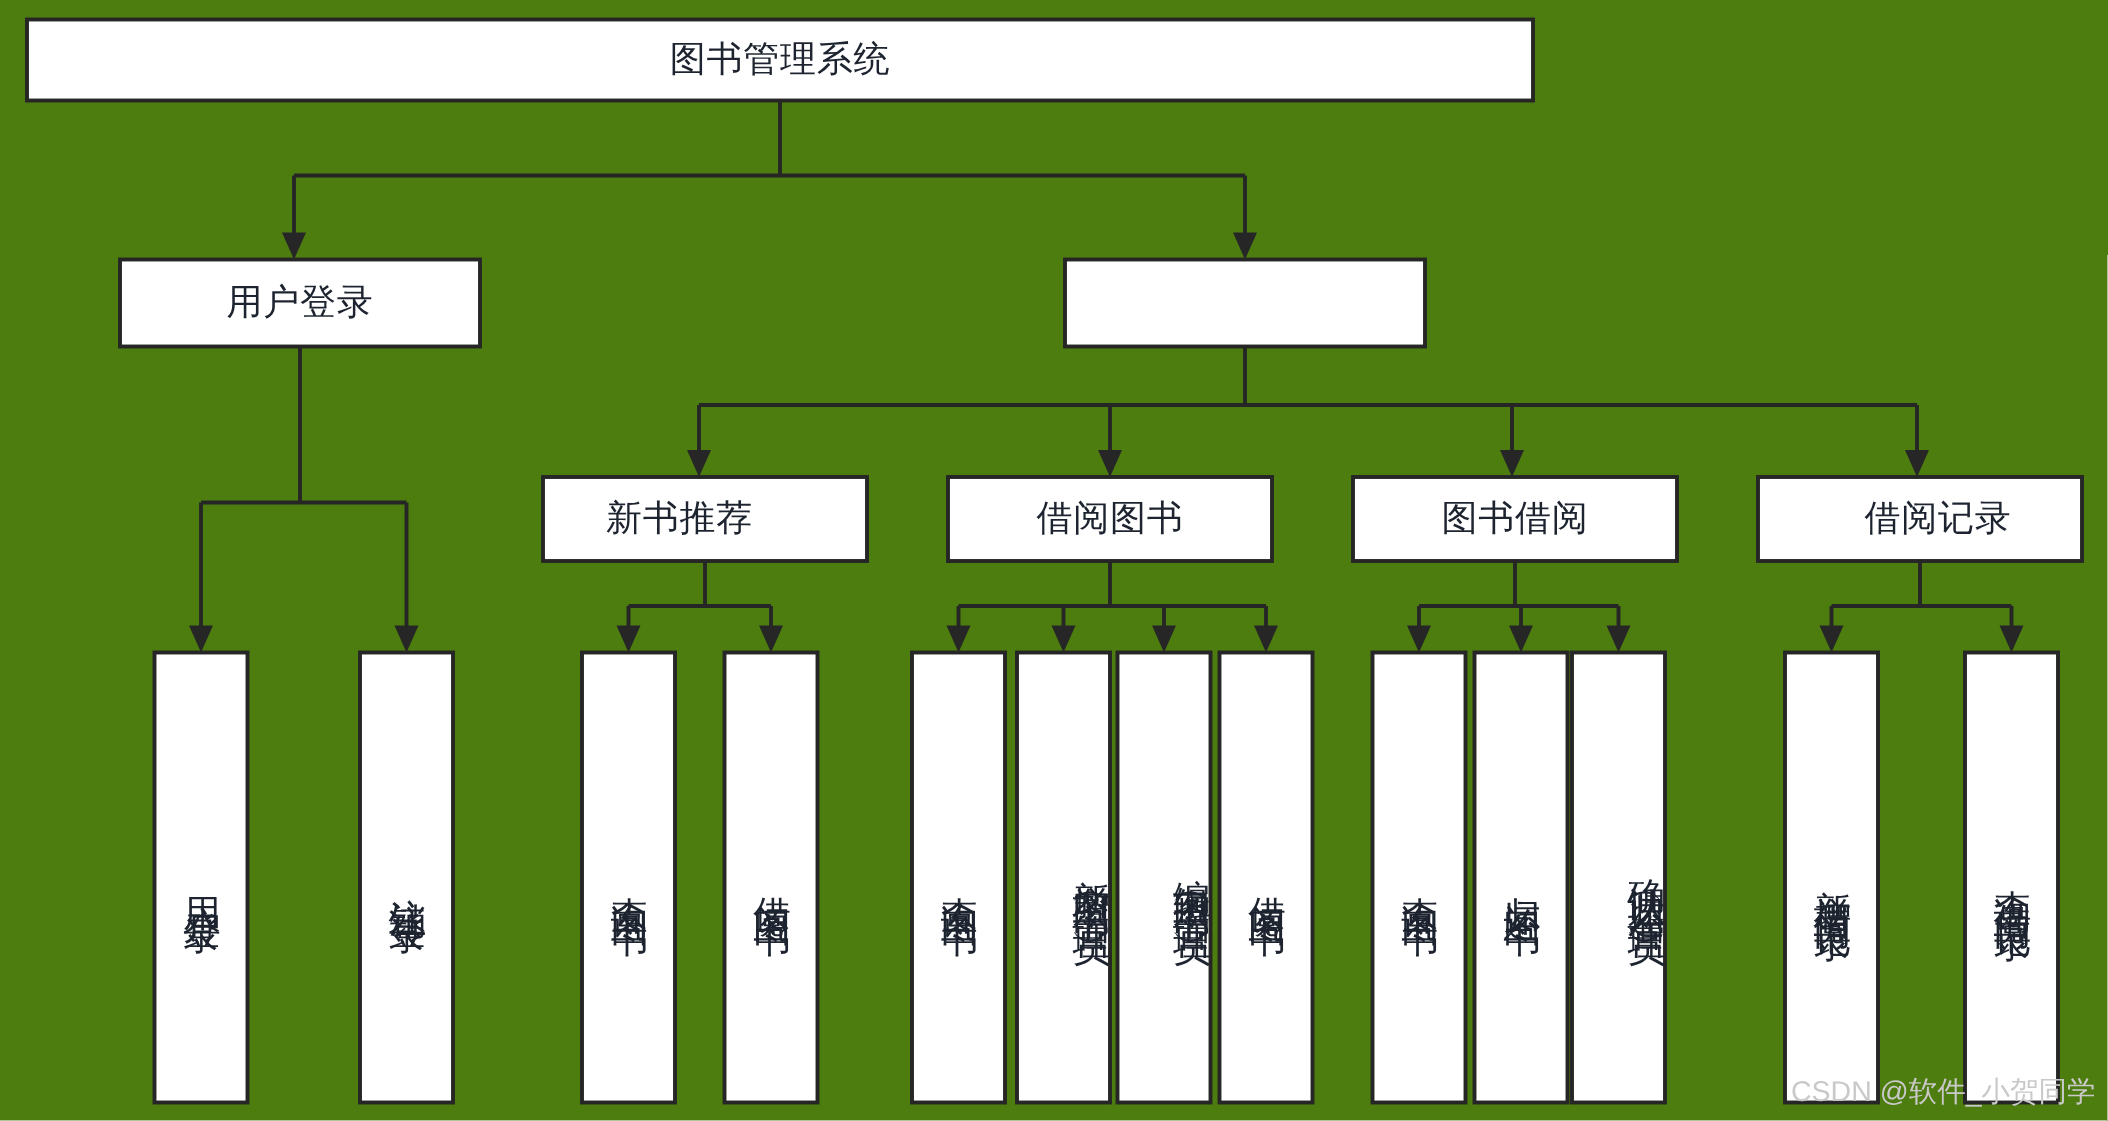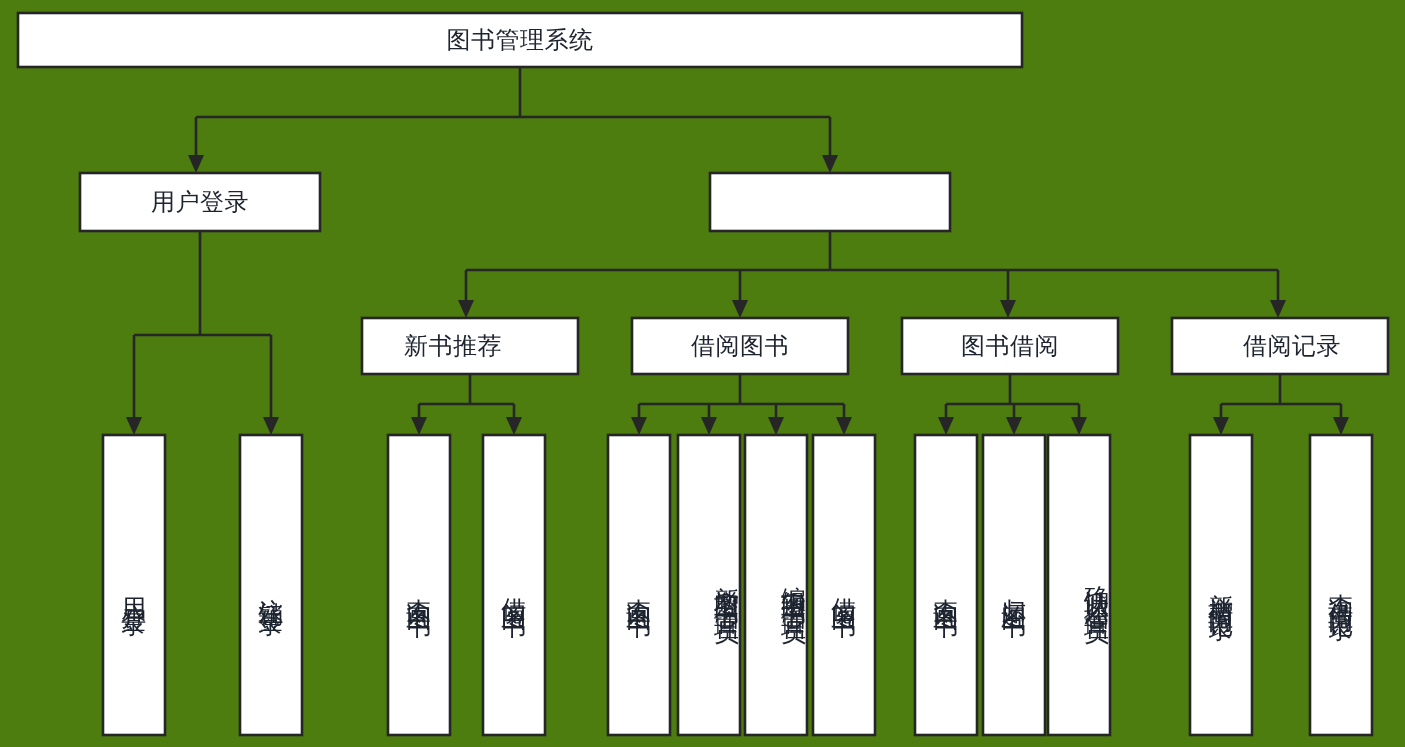--- a/index.html
+++ b/index.html
@@ -201,13 +201,14 @@
   <div class="node-label vert" style="left:608px; top:435px; width:62px; height:300px;">查询图书</div>
   <div class="node-label vert" style="left:678px; top:435px; width:62px; height:300px; align-items:flex-start;">新增图书（管理员）</div>
   <div class="node-label vert" style="left:745px; top:435px; width:62px; height:300px; align-items:flex-start;">编辑图书（管理员）</div>
   <div class="node-label vert" style="left:813px; top:435px; width:62px; height:300px;">借阅图书</div>
   <div class="node-label vert" style="left:915px; top:435px; width:62px; height:300px;">查询图书</div>
   <div class="node-label vert" style="left:983px; top:435px; width:62px; height:300px;">归还图书</div>
   <div class="node-label vert" style="left:1048px; top:435px; width:62px; height:300px; align-items:flex-start;">确认归还（管理员）</div>
   <div class="node-label vert" style="left:1190px; top:435px; width:62px; height:300px;">新增借阅记录</div>
   <div class="node-label vert" style="left:1310px; top:435px; width:62px; height:300px;">查询借阅记录</div>
 
+  <div class="watermark">CSDN @软件_小贺同学</div>
 </div>
 
 </body></html>

